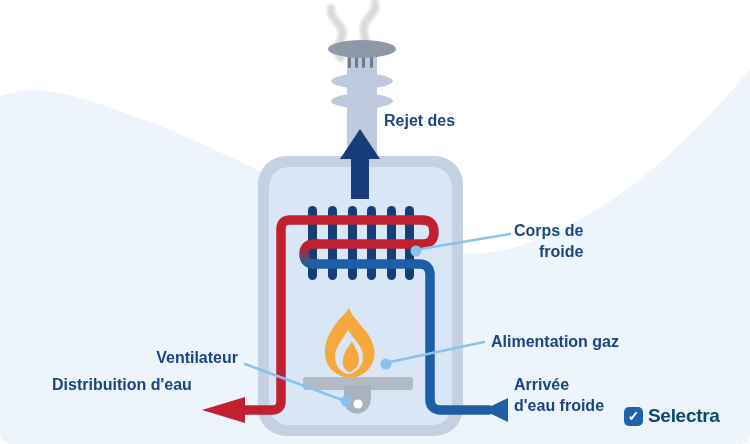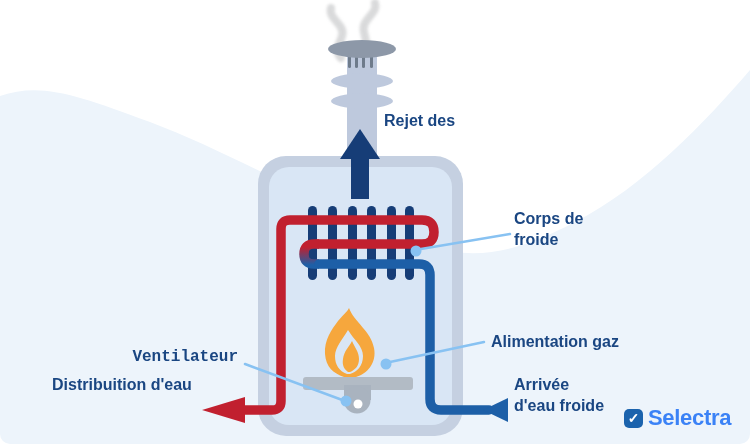--- a/index.html
+++ b/index.html
@@ -5,21 +5,21 @@
   html,body{margin:0;padding:0;background:#fff;}
   #stage{position:relative;width:750px;height:444px;overflow:hidden;background:#ffffff;
          font-family:"Liberation Sans",sans-serif;border-radius:10px;}
   #art{position:absolute;left:0;top:0;}
   .label{position:absolute;font-size:16px;line-height:21px;font-weight:600;
          color:#1a4682;white-space:nowrap;}
   .label--right{text-align:right;}
   .logo{position:absolute;left:624px;top:405px;display:flex;align-items:center;gap:5px;}
   .logo-icon{width:19px;height:19px;background:#1b63ad;border-radius:5px;color:#ffffff;
              font-size:14px;line-height:19px;font-weight:bold;text-align:center;}
-  .logo-text{font-size:22px;font-weight:bold;color:#3b82f6;letter-spacing:-0.3px;}
+  .logo-text{font-size:19px;font-weight:bold;color:#0c4a6e;letter-spacing:-0.3px;}
 </style>
 </head>
 <body>
 
 <div id="stage">
 
   <svg id="art" width="750" height="444" viewBox="0 0 750 444">
     <defs>
       <linearGradient id="redblue" gradientUnits="userSpaceOnUse" x1="0" y1="241" x2="0" y2="266">
         <stop offset="0.25" stop-color="#c1202f"></stop>
@@ -96,30 +96,30 @@
       <circle cx="416" cy="251" r="5.5"></circle>
       <circle cx="386" cy="364" r="5.5"></circle>
       <circle cx="346" cy="401" r="5.5"></circle>
     </g>
   </svg>
 
   <div class="label" style="left:384px;top:110px;">
     <div>Rejet des</div>
   </div>
 
-  <div class="label" style="left:514px;top:208px;">
+  <div class="label" style="left:514px;top:220px;text-align:right;">
     <div>Corps de</div>
     <div>froide</div>
   </div>
 
   <div class="label" style="left:491px;top:331px;">
     <div>Alimentation gaz</div>
   </div>
 
-  <div class="label label--right" style="right:512px;top:347px;font-family:Liberation Mono, monospace;">
+  <div class="label label--right" style="right:512px;top:347px;">
     <div>Ventilateur</div>
   </div>
 
   <div class="label" style="left:52px;top:374px;">
     <div>Distribuition d'eau</div>
   </div>
 
   <div class="label" style="left:514px;top:374px;">
     <div>Arrivée</div>
     <div>d'eau froide</div>

